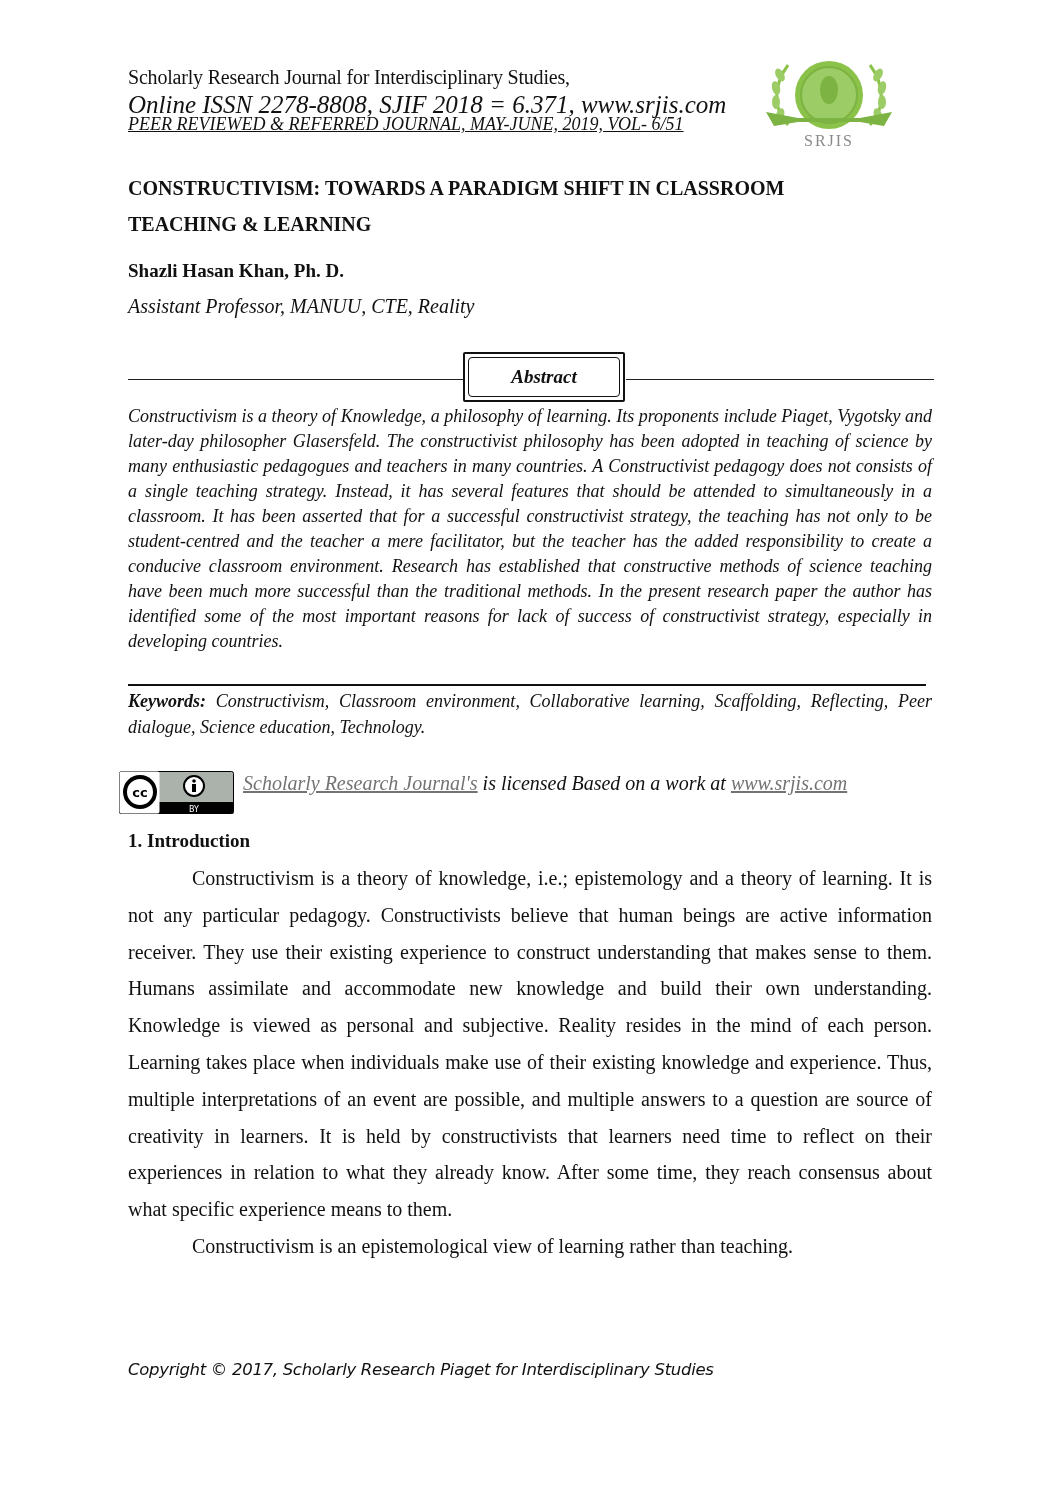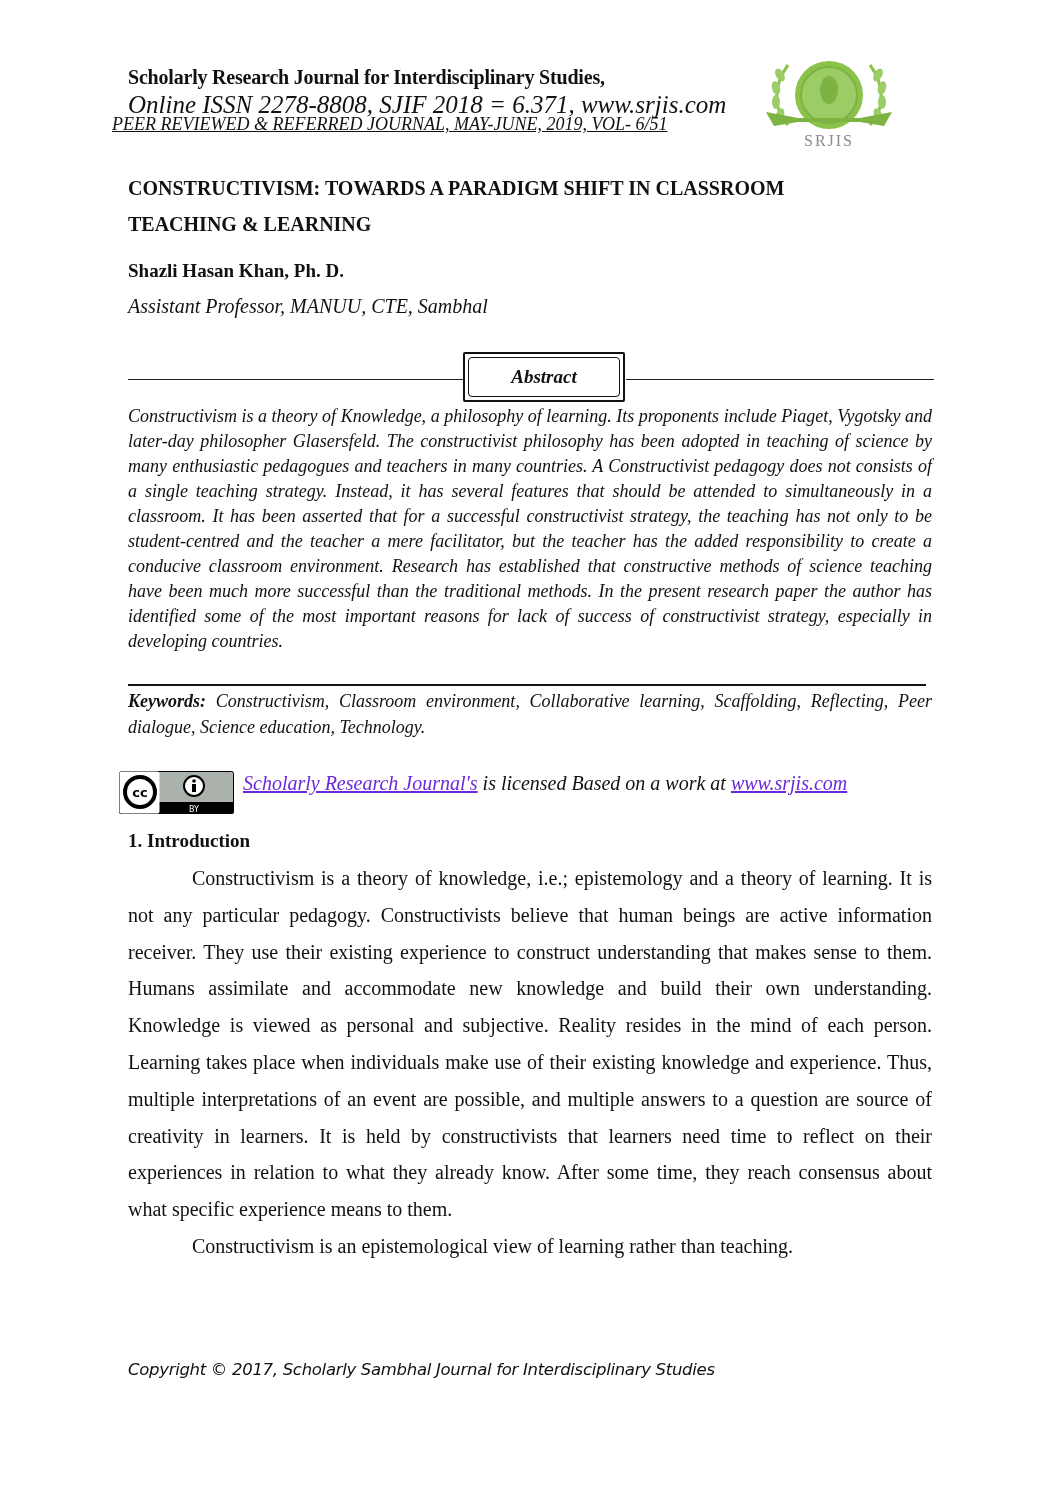--- a/index.html
+++ b/index.html
@@ -1,37 +1,37 @@
 <!DOCTYPE html>
 <html><head>
 <meta charset="utf-8">
 <style>
   html, body { margin: 0; padding: 0; background: #ffffff; }
   body { width: 1059px; height: 1497px; position: relative; overflow: hidden;
          font-family: "Liberation Serif", serif; color: #111; }
   .abs { position: absolute; }
-  .hdr-title { left: 128px; top: 66px; font-size: 20px; font-weight: bold; letter-spacing: -0.2px; }
+  .hdr-title { left: 128px; top: 66px; font-size: 20px; font-weight: normal; letter-spacing: -0.2px; }
   .hdr-issn { left: 128px; top: 91px; font-size: 25px; font-style: italic; }
-  .hdr-peer { left: 112px; top: 114px; font-size: 18px; font-style: italic; text-decoration: underline; }
+  .hdr-peer { left: 128px; top: 114px; font-size: 18px; font-style: italic; text-decoration: underline; }
   .logo { left: 758px; top: 50px; width: 142px; height: 100px; }
   .title { left: 128px; top: 170px; width: 780px; font-size: 20px; font-weight: bold; line-height: 36px; }
   .author { left: 128px; top: 260px; font-size: 19px; font-weight: bold; }
   .affil { left: 128px; top: 295px; font-size: 20px; font-style: italic; }
   .abs-line-l { left: 128px; top: 379px; width: 335px; height: 0; border-top: 1.5px solid #222; }
   .abs-line-r { left: 626px; top: 379px; width: 308px; height: 0; border-top: 1.5px solid #222; }
   .abs-box { left: 463px; top: 352px; width: 158px; height: 46px; border: 2px solid #111; border-radius: 2px; }
   .abs-box-inner { position: absolute; left: 3px; top: 3px; right: 3px; bottom: 3px; border: 1.5px solid #111; border-radius: 4px;
                    display: flex; align-items: center; justify-content: center; font-size: 19px; font-style: italic; font-weight: bold; }
   .abstract { left: 128px; top: 404px; width: 804px; font-size: 18px; font-style: italic; line-height: 25px; text-align: justify; }
   .abs-rule { left: 128px; top: 684px; width: 798px; height: 0; border-top: 2px solid #111; }
   .keywords { left: 128px; top: 688px; width: 804px; font-size: 18px; font-style: italic; line-height: 26px; text-align: justify; }
   .keywords b { font-style: italic; }
   .cc { left: 119px; top: 771px; width: 115px; height: 56px; }
   .license { left: 243px; top: 772px; font-size: 20px; font-style: italic; }
-  .license a { color: #6d28d9; text-decoration: underline; }
+  .license a { color: #737373; text-decoration: underline; }
   .intro-h { left: 128px; top: 830px; font-size: 19px; font-weight: bold; }
   .body { left: 128px; top: 860px; width: 804px; font-size: 20px; line-height: 36.8px; text-align: justify; }
   .body p { margin: 0; }
   .indent { text-indent: 64px; }
   .footer { left: 128px; top: 1360px; font-size: 18.5px; font-style: italic; font-family: "DejaVu Sans", sans-serif; font-size: 16.5px; letter-spacing: -0.3px; }
 </style>
 </head>
 <body>
 
 <div class="abs hdr-title">Scholarly Research Journal for Interdisciplinary Studies,</div>
@@ -60,21 +60,21 @@
     <path d="M8 62 L40 68 L102 68 L134 62 L126 76 L102 72 L40 72 L16 76 Z" fill="#7cb342"></path>
     <text x="71" y="96" text-anchor="middle" font-family="Liberation Serif, serif" font-size="16" fill="#8a8a8a" letter-spacing="2">SRJIS</text>
   </svg>
 </div>
 
 <div class="abs title">
   <div>CONSTRUCTIVISM: TOWARDS A PARADIGM SHIFT IN CLASSROOM</div>
   <div>TEACHING &amp; LEARNING</div>
 </div>
 <div class="abs author">Shazli Hasan Khan, Ph. D.</div>
-<div class="abs affil">Assistant Professor, MANUU, CTE, Sambhal</div>
+<div class="abs affil">Assistant Professor, MANUU, CTE, Reality</div>
 
 <div class="abs abs-line-l"></div>
 <div class="abs abs-line-r"></div>
 <div class="abs abs-box">
   <div class="abs-box-inner">Abstract</div>
 </div>
 
 <div class="abs abstract">Constructivism is a theory of Knowledge, a philosophy of learning. Its proponents include Piaget, Vygotsky and later-day philosopher Glasersfeld. The constructivist philosophy has been adopted in teaching of science by many enthusiastic pedagogues and teachers in many countries. A Constructivist pedagogy does not consists of a single teaching strategy. Instead, it has several features that should be attended to simultaneously in a classroom. It has been asserted that for a successful constructivist strategy, the teaching has not only to be student-centred and the teacher a mere facilitator, but the teacher has the added responsibility to create a conducive classroom environment. Research has established that constructive methods of science teaching have been much more successful than the traditional methods. In the present research paper the author has identified some of the most important reasons for lack of success of constructivist strategy, especially in developing countries.</div>
 <div class="abs abs-rule"></div>
 <div class="abs keywords"><b>Keywords:</b><span> Constructivism, Classroom environment, Collaborative learning, Scaffolding, Reflecting, Peer dialogue, Science education, Technology.</span></div>
@@ -94,13 +94,13 @@
 </div>
 <div class="abs license"><a>Scholarly Research Journal's</a><span> is licensed Based on a work at </span><a>www.srjis.com</a></div>
 
 <div class="abs intro-h">1. Introduction</div>
 
 <div class="abs body">
   <p class="indent">Constructivism is a theory of knowledge, i.e.; epistemology and a theory of learning. It is not any particular pedagogy. Constructivists believe that human beings are active information receiver. They use their existing experience to construct understanding that makes sense to them. Humans assimilate and accommodate new knowledge and build their own understanding. Knowledge is viewed as personal and subjective. Reality resides in the mind of each person. Learning takes place when individuals make use of their existing knowledge and experience. Thus, multiple interpretations of an event are possible, and multiple answers to a question are source of creativity in learners. It is held by constructivists that learners need time to reflect on their experiences in relation to what they already know. After some time, they reach consensus about what specific experience means to them.</p>
   <p class="indent">Constructivism is an epistemological view of learning rather than teaching.</p>
 </div>
 
-<div class="abs footer">Copyright © 2017, Scholarly Sambhal Journal for Interdisciplinary Studies</div>
+<div class="abs footer">Copyright © 2017, Scholarly Research Piaget for Interdisciplinary Studies</div>
 
 </body></html>

